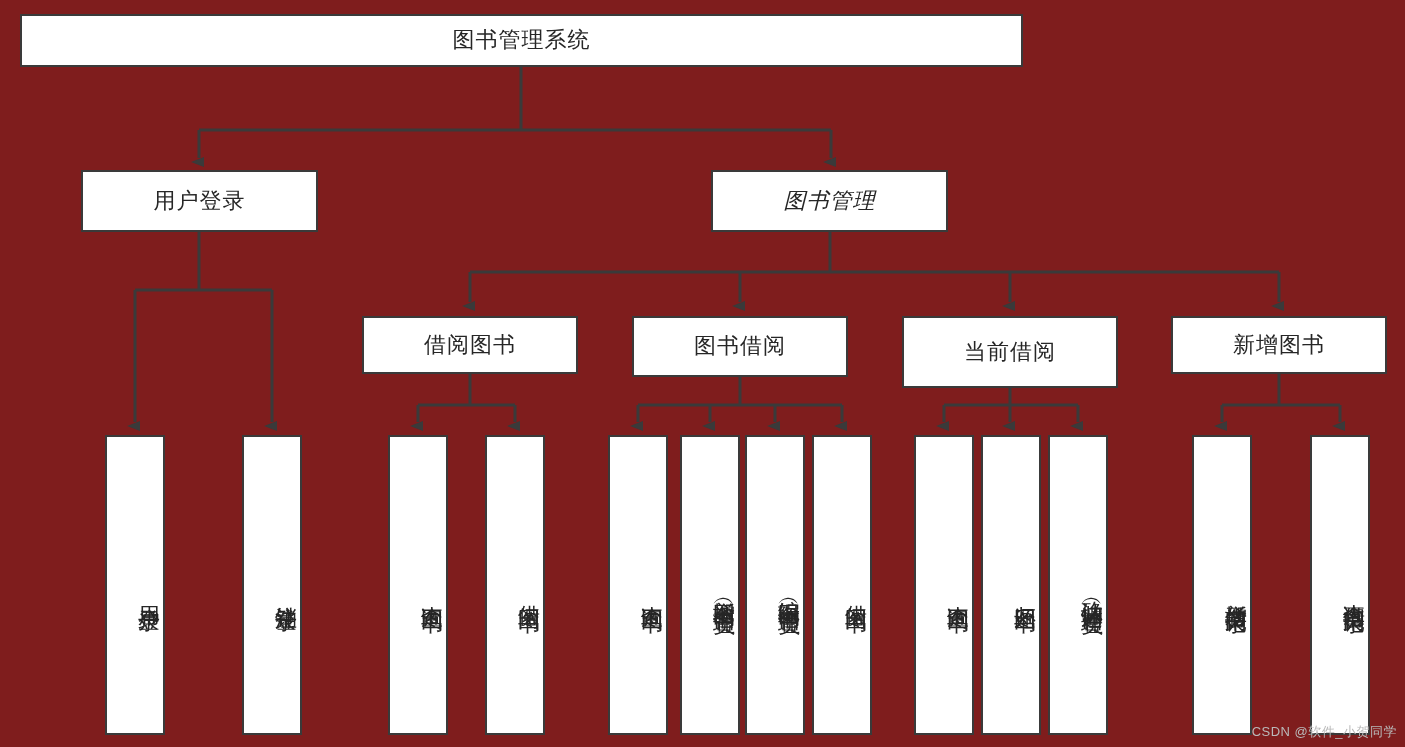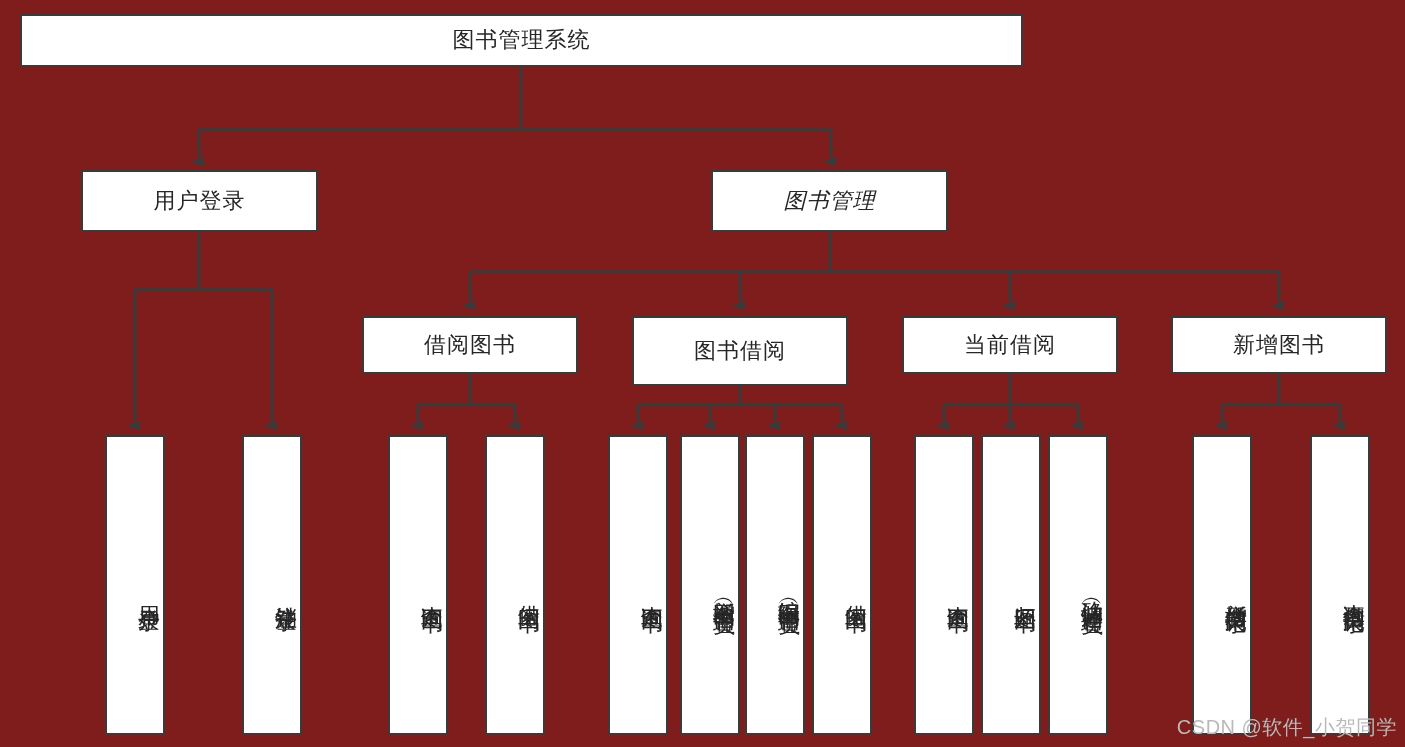--- a/index.html
+++ b/index.html
@@ -52,21 +52,21 @@
     line-height: 1.25;
   }
   .node .label {
     display: block;
     white-space: pre-line;
   }
   #watermark {
     position: absolute;
     right: 8px;
     bottom: 6px;
-    font-size: 20px;
+    font-size: 13px;
     color: #b9b9b9;
     letter-spacing: 0.5px;
     user-select: none;
   }
 </style>
 </head>
 <body>
 
 <div id="canvas">
 
@@ -127,24 +127,24 @@
   <div class="node horiz" style="left:81px; top:170px; width:237px; height:62px;">
     <span class="label">用户登录</span>
   </div>
   <div class="node horiz" style="left:711px; top:170px; width:237px; height:62px;font-style:italic;">
     <span class="label">图书管理</span>
   </div>
 
   <div class="node horiz" style="left:362px; top:316px; width:216px; height:58px;">
     <span class="label">借阅图书</span>
   </div>
-  <div class="node horiz" style="left:632px; top:316px; width:216px; height:70px;">
+  <div class="node horiz" style="left:632px; top:316px; width:216px; height:61px;">
     <span class="label">图书借阅</span>
   </div>
-  <div class="node horiz" style="left:902px; top:316px; width:216px; height:58px;">
+  <div class="node horiz" style="left:902px; top:316px; width:216px; height:72px;">
     <span class="label">当前借阅</span>
   </div>
   <div class="node horiz" style="left:1171px; top:316px; width:216px; height:58px;">
     <span class="label">新增图书</span>
   </div>
 
   <div class="node vert" style="left:105px; top:435px; width:60px; height:300px;">
     <span class="label">用户登录</span>
   </div>
   <div class="node vert" style="left:242px; top:435px; width:60px; height:300px;">

